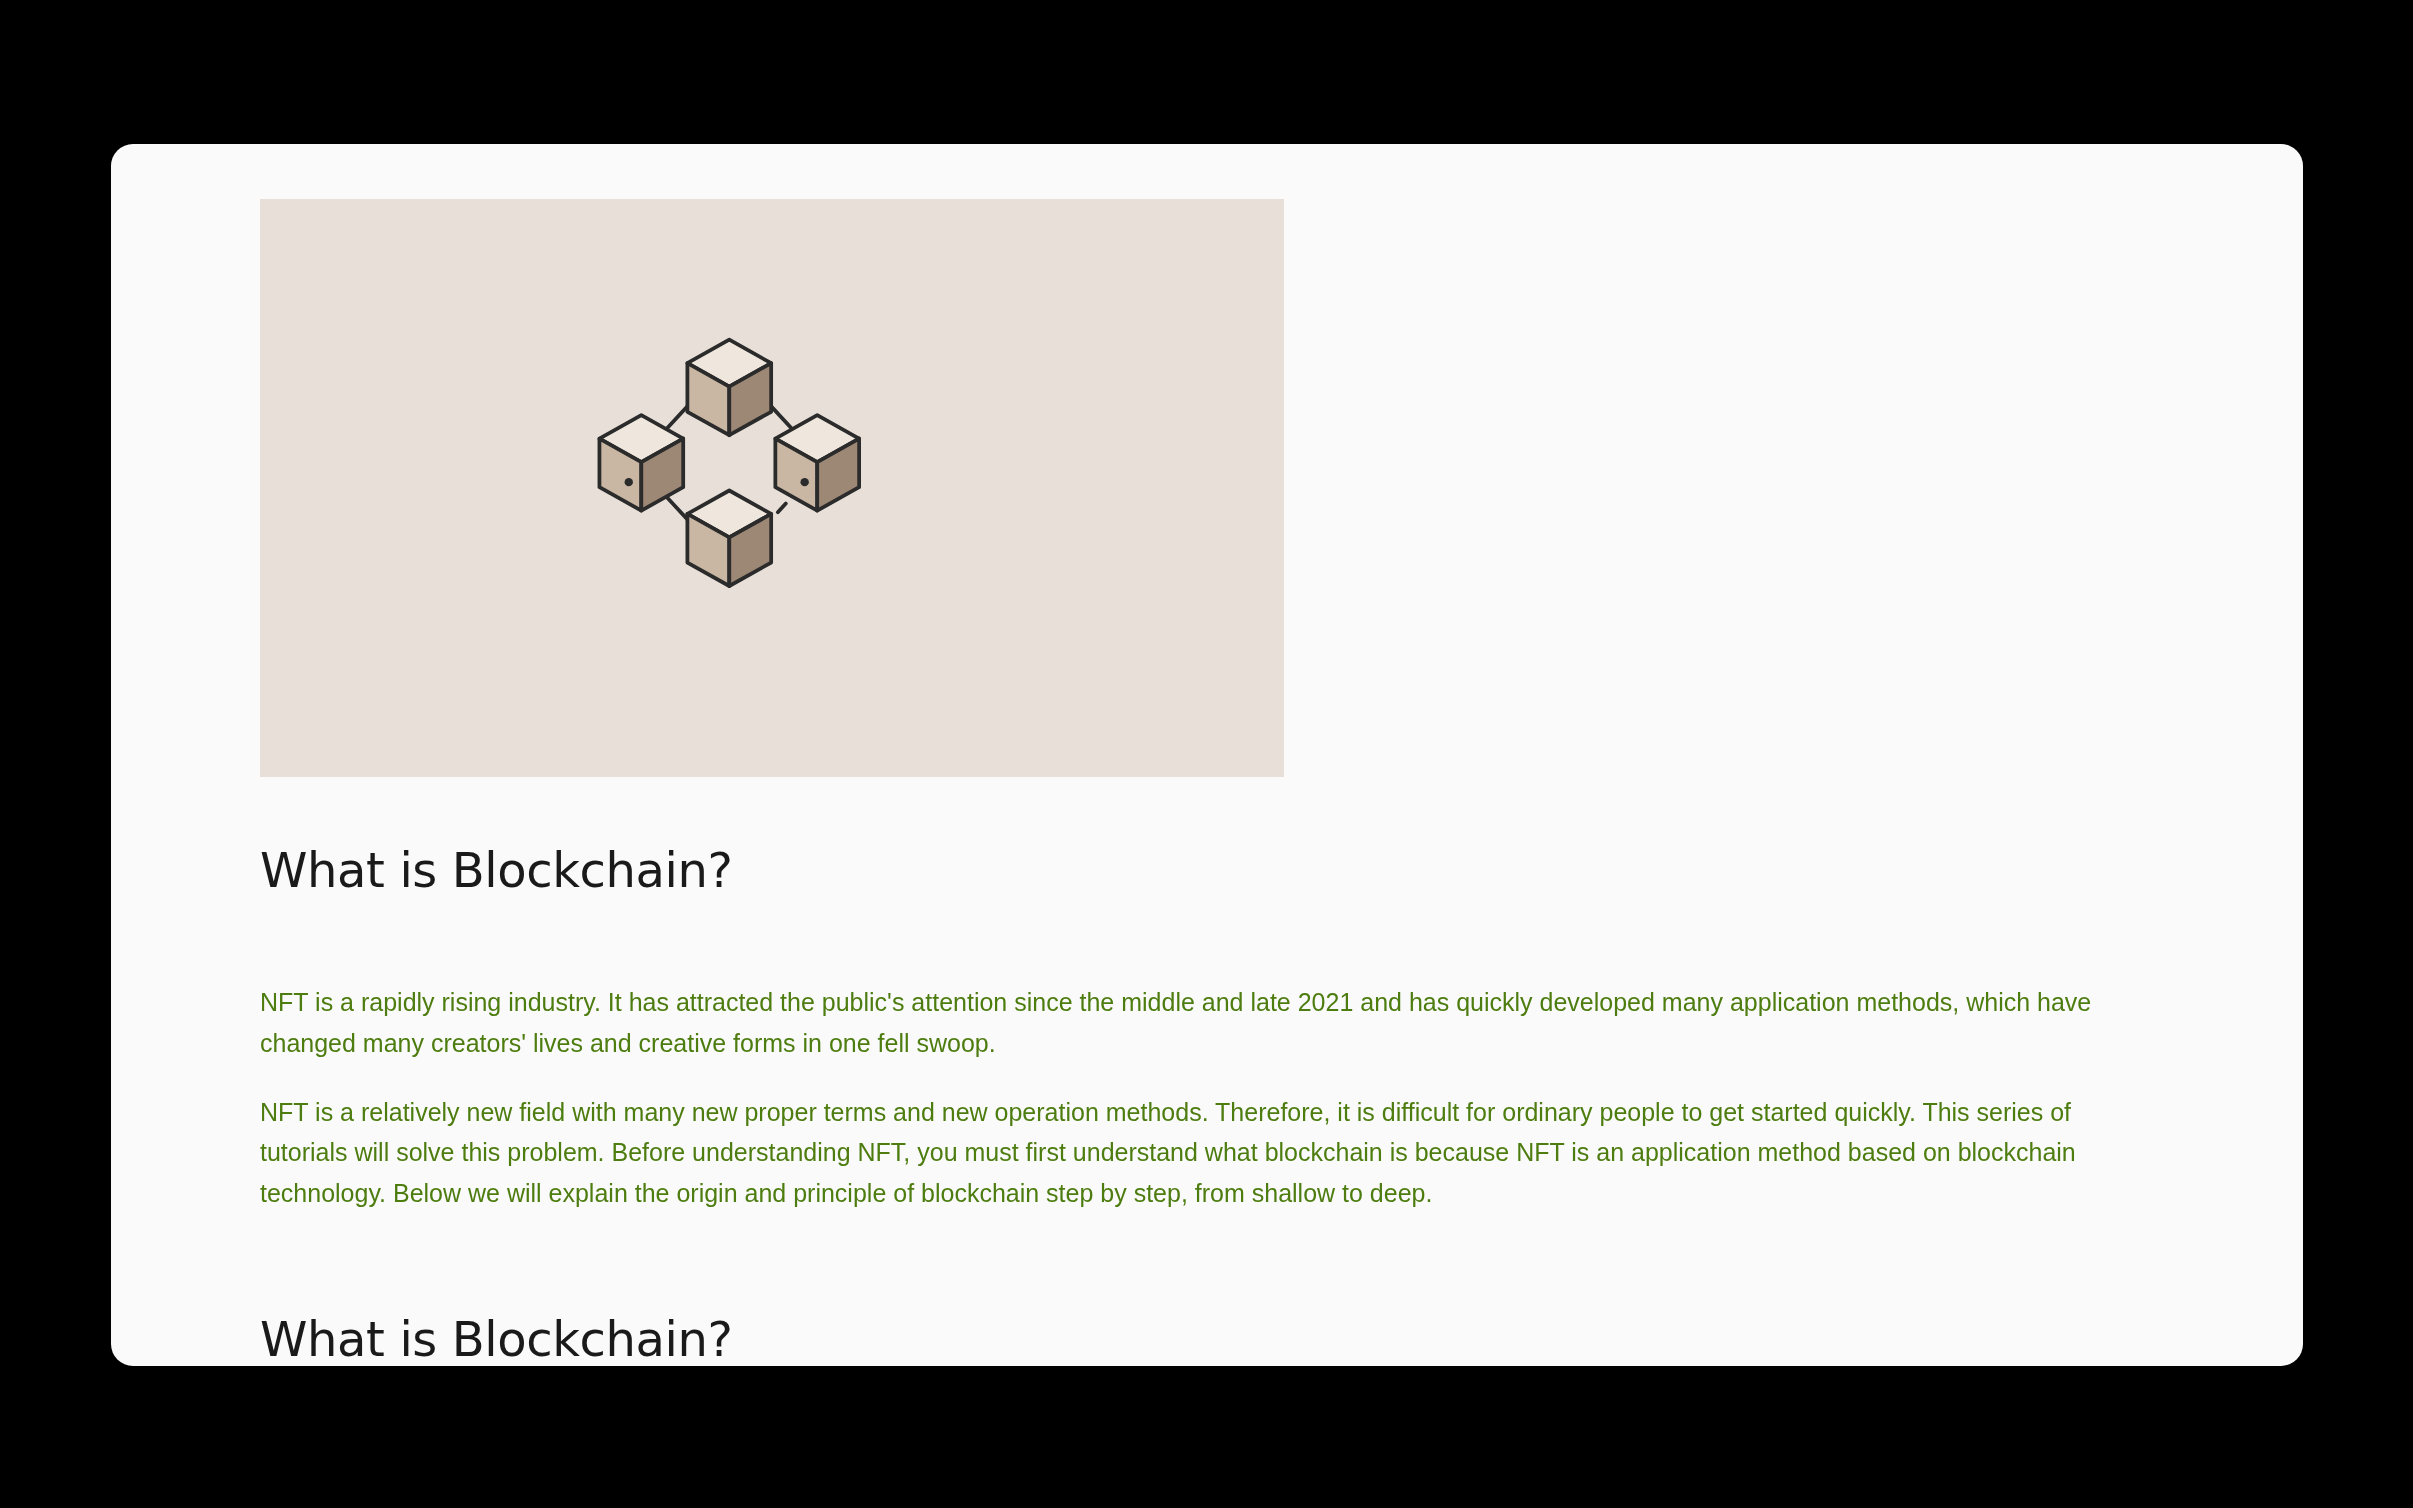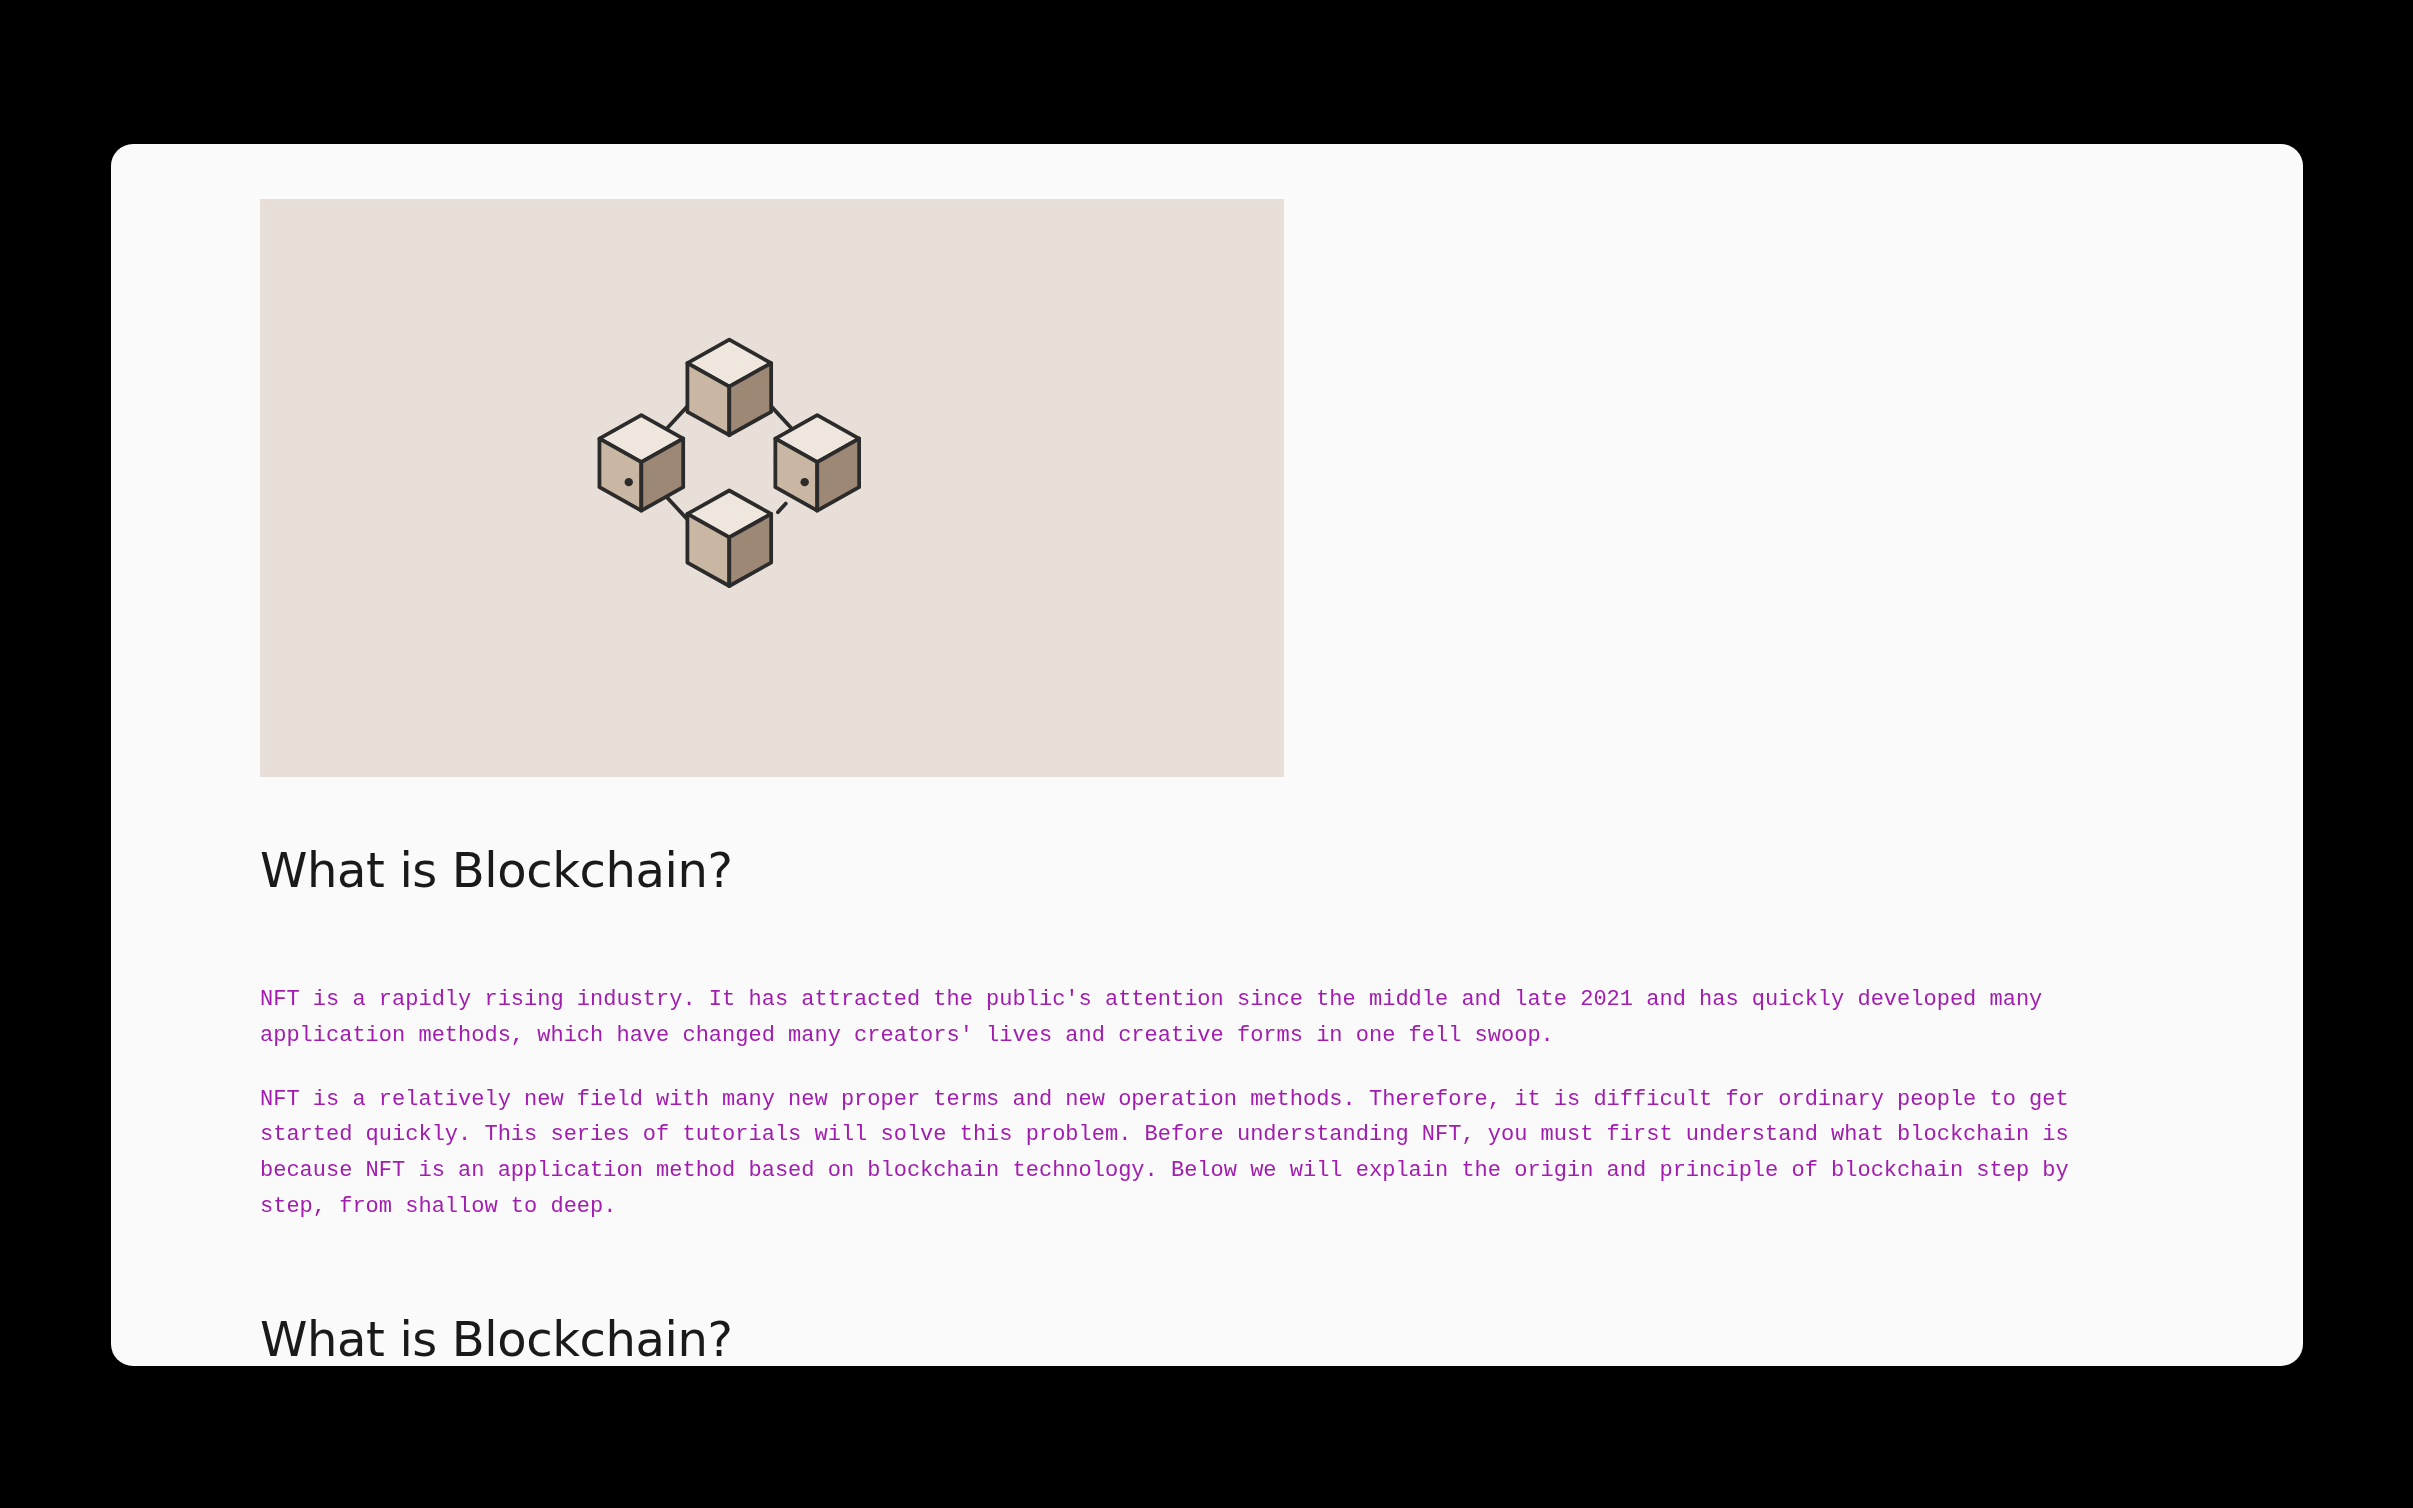--- a/index.html
+++ b/index.html
@@ -53,25 +53,25 @@
     letter-spacing: -0.4px;
     font-family: "DejaVu Sans", sans-serif;
   }
   .body-block {
     position: absolute;
     left: 149px;
     top: 838px;
     width: 1884px;
   }
   .body-para {
-    font-size: 22px;
+    font-size: 25px;
     line-height: 1.62;
-    color: #a21caf;
+    color: #4d7c0f;
     margin-bottom: 28.5px;
-    font-family: Liberation Mono, monospace;
+    font-family: Liberation Sans, sans-serif;
   }
   .body-para:last-child { margin-bottom: 8px; }
 
   .section-title {
     position: absolute;
     left: 149px;
     top: 1165px;
     width: 1844px;
     font-size: 48px;
     line-height: 1.25;

